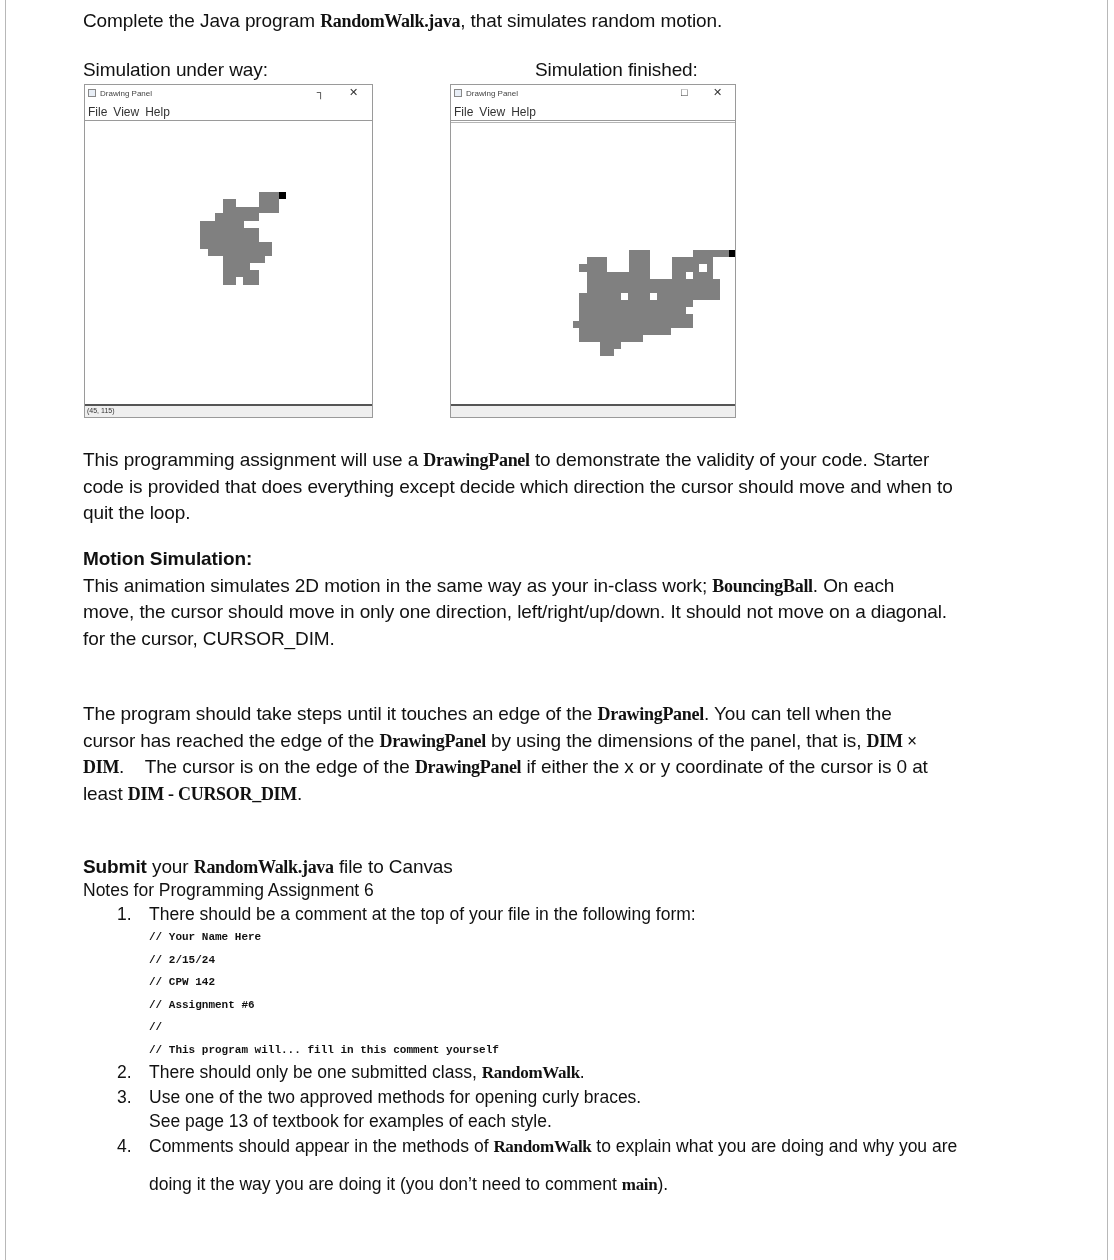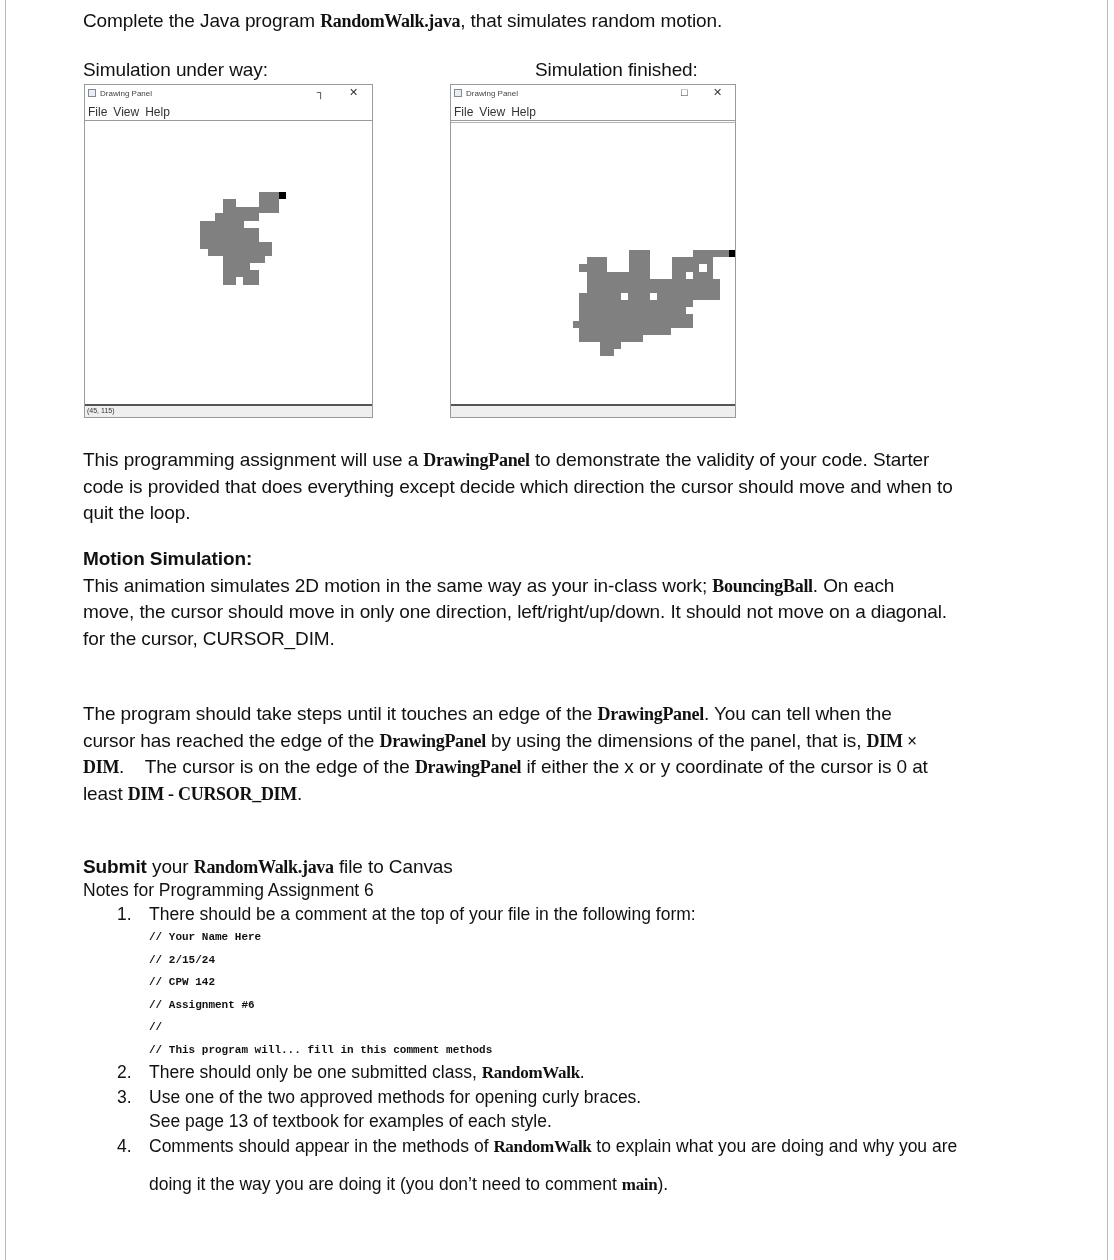--- a/index.html
+++ b/index.html
@@ -147,21 +147,21 @@
   <div style="position:relative; height:23.5px;">
     <span style="position:absolute; left:34px;">1.</span>
     <span style="position:absolute; left:66px;">There should be a comment at the top of your file in the following form:</span>
   </div>
   <div style="padding-left:66px; font-family:'Liberation Mono', monospace; font-weight:bold; font-size:11px; line-height:22.5px;">
     <div>// Your Name Here</div>
     <div>// 2/15/24</div>
     <div>// CPW 142</div>
     <div>// Assignment #6</div>
     <div>//</div>
-    <div>// This program will... fill in this comment methods</div>
+    <div>// This program will... fill in this comment yourself</div>
   </div>
   <div style="position:relative; height:24.5px;">
     <span style="position:absolute; left:34px;">2.</span>
     <span style="position:absolute; left:66px; white-space:nowrap;"><span>There should only be one submitted class, </span><span class="mono" style="font-size:17px;">RandomWalk</span><span>.</span></span>
   </div>
   <div style="position:relative; height:49px;">
     <span style="position:absolute; left:34px;">3.</span>
     <span style="position:absolute; left:66px;">Use one of the two approved methods for opening curly braces.</span>
     <span style="position:absolute; left:66px; top:24px;">See page 13 of textbook for examples of each style.</span>
   </div>

